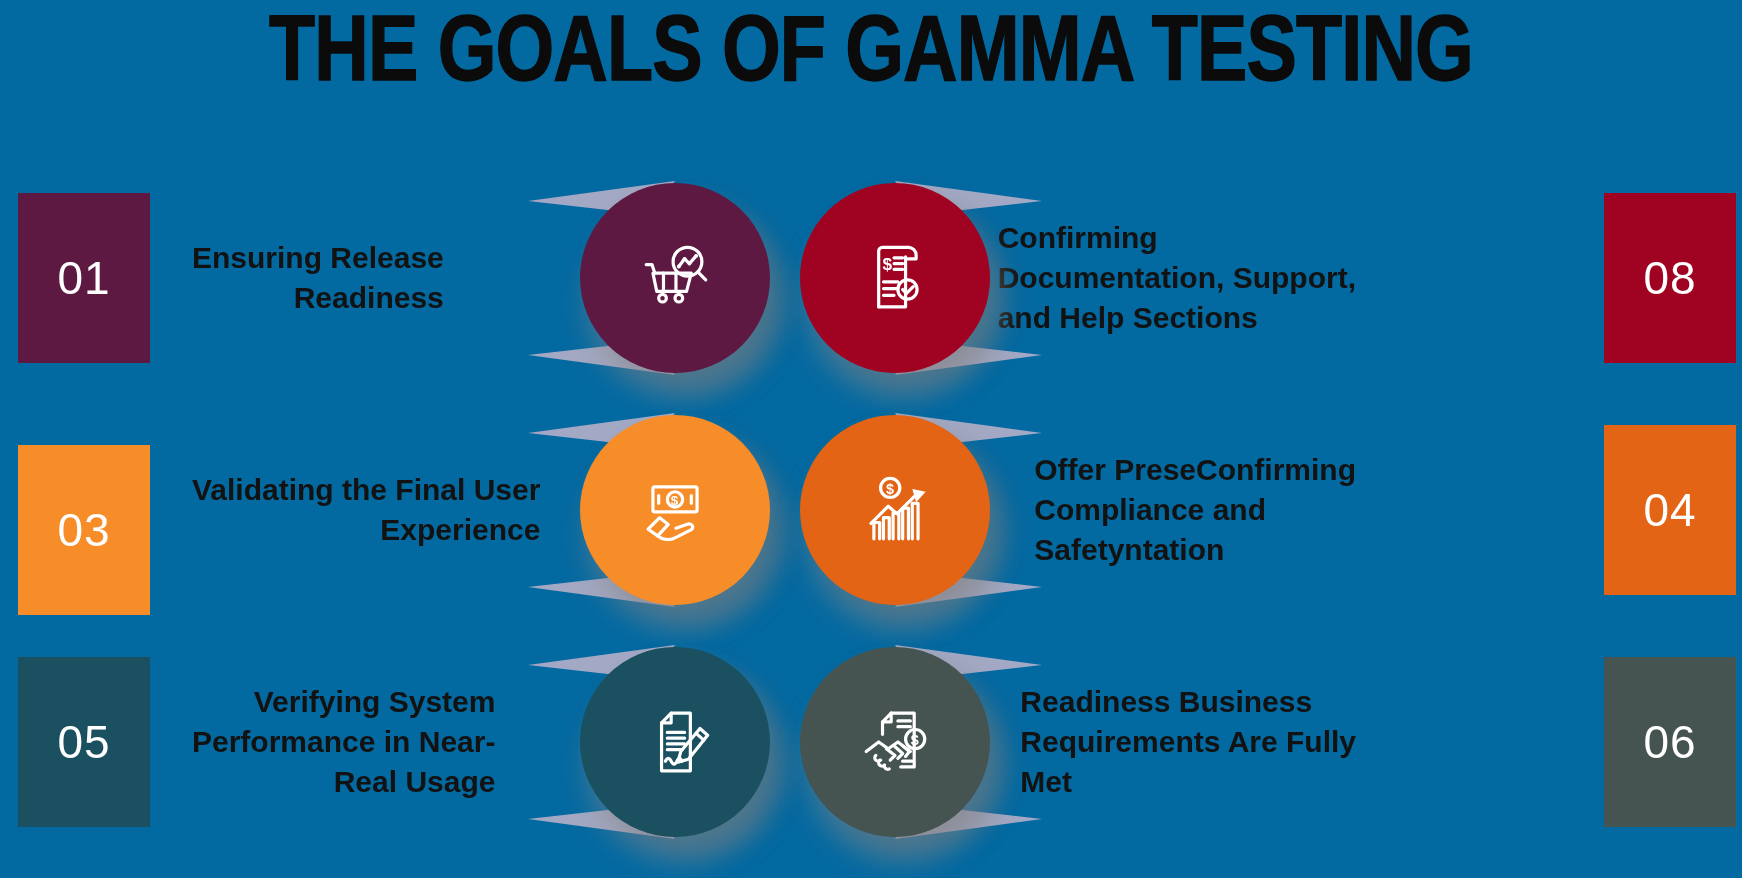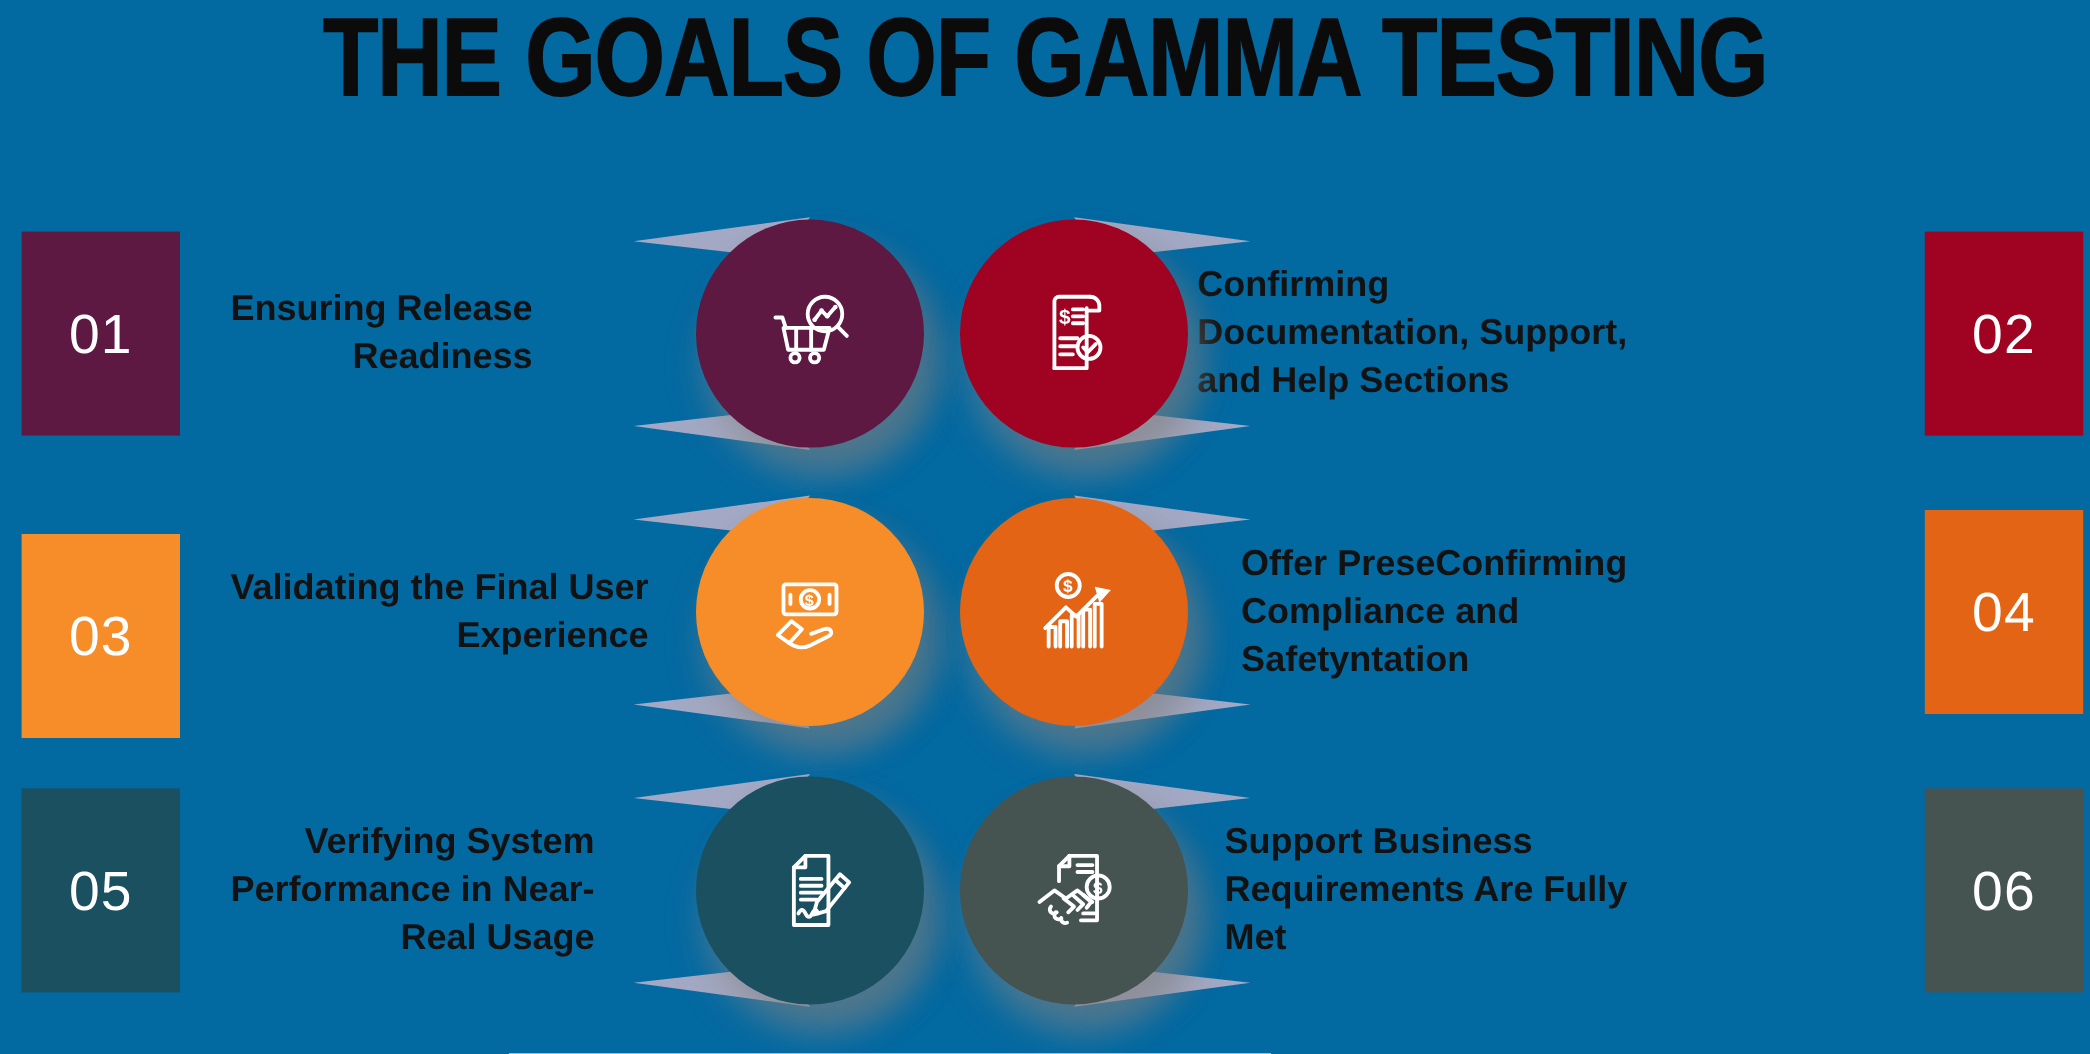--- a/index.html
+++ b/index.html
@@ -50,40 +50,40 @@
   .icon text{font-family:"Liberation Sans",sans-serif;font-weight:bold;}
 </style>
 </head>
 <body>
 
 <div class="canvas">
 
   <div class="title">THE GOALS OF GAMMA TESTING</div>
 
   <div class="num left r1" style="background-color: rgb(94, 25, 67);">01</div>
-  <div class="num right r1" style="background-color: rgb(160, 3, 33);">02</div>
+  <div class="num right r1" style="background-color: rgb(160, 3, 33);">08</div>
   <div class="num left r2" style="background-color: rgb(247, 141, 41); margin-top: 20px;">03</div>
   <div class="num right r2" style="background-color: rgb(226, 100, 20);">04</div>
   <div class="num left r3" style="background-color: rgb(26, 80, 95);">05</div>
   <div class="num right r3" style="background-color: rgb(69, 83, 81);">06</div>
 
   <div class="label left r1">Ensuring Release
 Readiness</div>
   <div class="label right r1">Confirming
 Documentation, Support,
 and Help Sections</div>
   <div class="label right r2">Offer PreseConfirming
 Compliance and
 Safetyntation</div>
   <div class="label left r2">Validating the Final User
 Experience</div>
   <div class="label left r3">Verifying System
 Performance in Near-
 Real Usage</div>
-  <div class="label right r3">Support Business
+  <div class="label right r3">Readiness Business
 Requirements Are Fully
 Met</div>
 
   <div class="cgroup left cg1">
     <svg class="wings" viewBox="0 0 470 230">
       <polygon points="235,18 88,38 212,52" fill="#A3A9C4"></polygon>
       <polygon points="235,212 88,192 212,178" fill="#A3A9C4"></polygon>
     </svg>
     <div class="circle" style="background-color: rgb(94, 25, 67);">
       <svg class="icon" viewBox="0 0 100 100" fill="none" stroke="#fff" stroke-width="3.2" stroke-linecap="round" stroke-linejoin="round">

